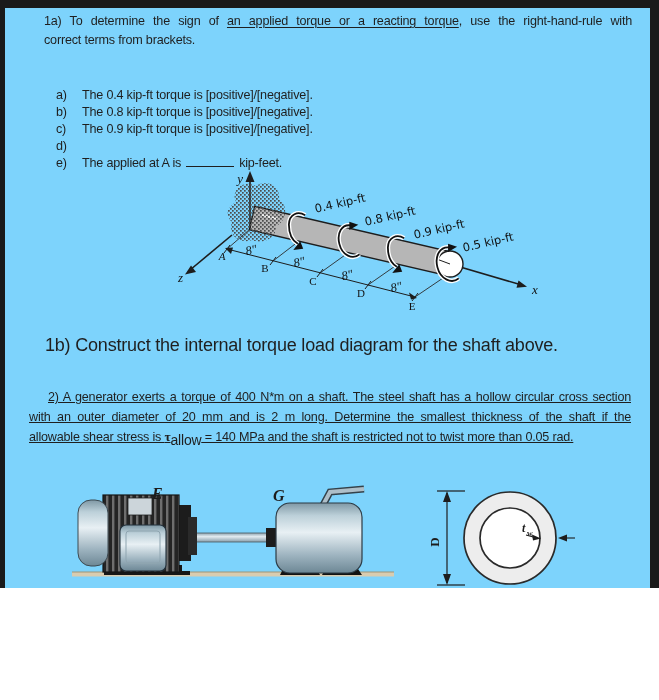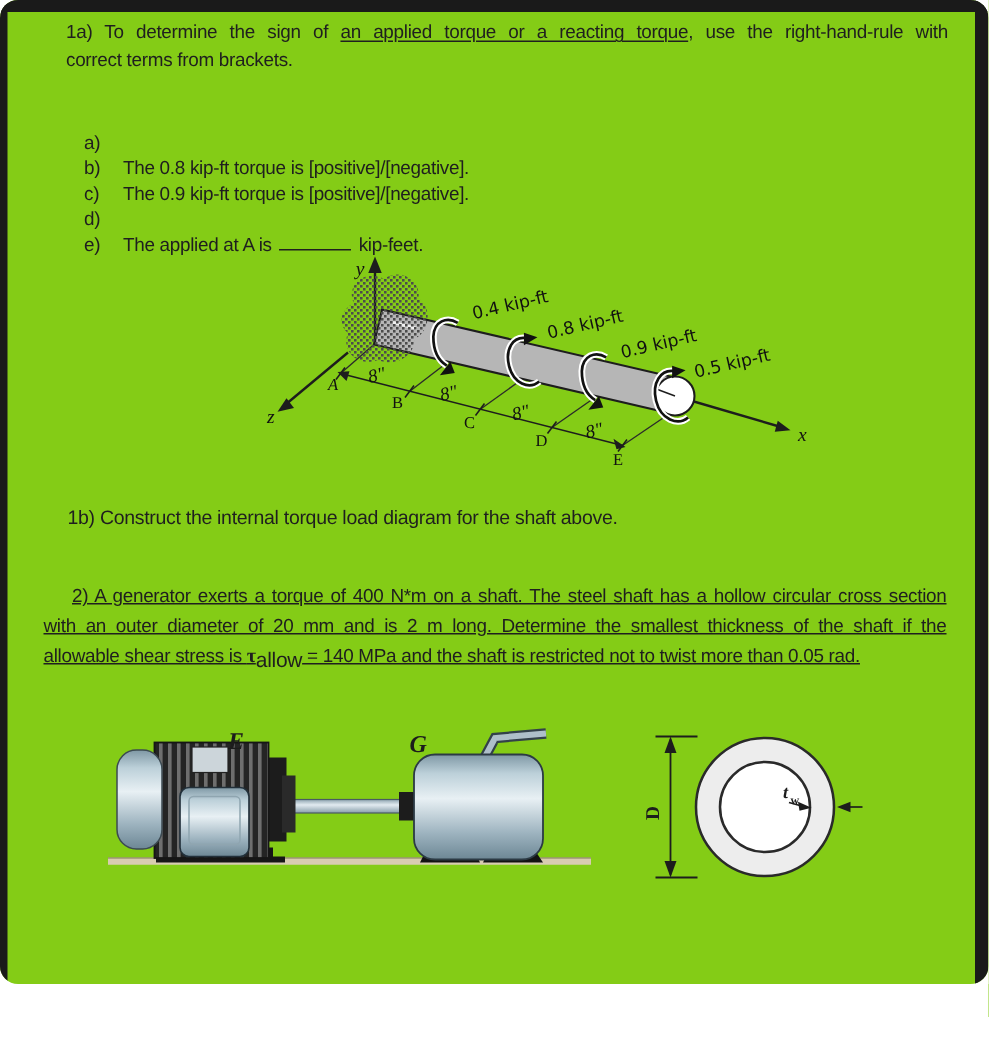--- a/index.html
+++ b/index.html
@@ -1,38 +1,38 @@
 <!DOCTYPE html>
 <html><head>
 <meta charset="utf-8">
 <style>
   html,body{margin:0;padding:0;background:#fff;}
   #page{
-    position:relative;width:659px;height:656px;background:#84cc16;
-    overflow:hidden;font-family:"Liberation Sans",sans-serif;color:#1f1f1f;border-radius:12px;
+    position:relative;width:659px;height:588px;background:#7dd3fc;
+    overflow:hidden;font-family:"Liberation Sans",sans-serif;color:#1f1f1f;
   }
   .bar{position:absolute;background:#1a1a1a;}
   #bar-top{left:0;top:0;width:659px;height:8px;}
   #bar-left{left:0;top:0;width:5px;height:700px;}
   #bar-right{right:0;top:0;width:9px;height:700px;}
   #bar-bottom{left:0;top:694px;width:659px;height:6px;}
 
   .para{position:absolute;font-size:12.6px;letter-spacing:-0.2px;color:#1f1f1f;}
   .para .line{text-align:justify;text-align-last:justify;line-height:18.6px;white-space:nowrap;}
   .para .line.just{white-space:normal;}
   .para .line.last{text-align:center;text-align-last:left;}
   .u{text-decoration:underline;text-decoration-thickness:1.4px;text-underline-offset:2px;}
 
   #p1a{left:44px;top:12px;width:588px;}
   #list1a{position:absolute;left:56px;top:87px;width:420px;font-size:12.6px;letter-spacing:-0.2px;}
   .li{display:flex;line-height:17px;}
   .li .lt{width:26px;flex:0 0 26px;}
   .blank{display:inline-block;width:48px;height:11px;border-bottom:1.3px solid #1f1f1f;margin:0 5px;}
 
-  #p1b{left:45px;top:336px;width:560px;font-size:13px;letter-spacing:-0.2px;line-height:18px;}
+  #p1b{left:45px;top:336px;width:560px;font-size:18px;letter-spacing:-0.2px;line-height:18px;}
 
   #p2{left:29px;top:388px;width:602px;text-decoration:underline;}
   #p2 .line{line-height:19.6px;}
   #p2 .indent{padding-left:19px;}
   .tau{font-family:"Liberation Serif",serif;font-weight:bold;font-size:13.5px;}
   sub.small{font-size:14px;}
 
   .figwrap{position:absolute;}
   #fig-shaft{left:140px;top:166px;width:420px;height:160px;}
   #fig-machines{left:70px;top:465px;width:330px;height:135px;}
@@ -49,20 +49,21 @@
   <div id="bar-bottom" class="bar"></div>
 
   <div id="p1a" class="para">
     <div class="line just"><span>1a) To determine the sign of </span><span class="u">an applied torque or a reacting torque</span><span>, use the right-hand-rule with</span></div>
     <div class="line last">correct terms from brackets.</div>
   </div>
 
   <div id="list1a">
     <div class="li">
         <span class="lt">a)</span>
+        <span>The 0.4 kip-ft torque is [positive]/[negative].</span>
       </div>
     <div class="li">
         <span class="lt">b)</span>
         <span>The 0.8 kip-ft torque is [positive]/[negative].</span>
       </div>
     <div class="li">
         <span class="lt">c)</span>
         <span>The 0.9 kip-ft torque is [positive]/[negative].</span>
       </div>
     <div class="li">

